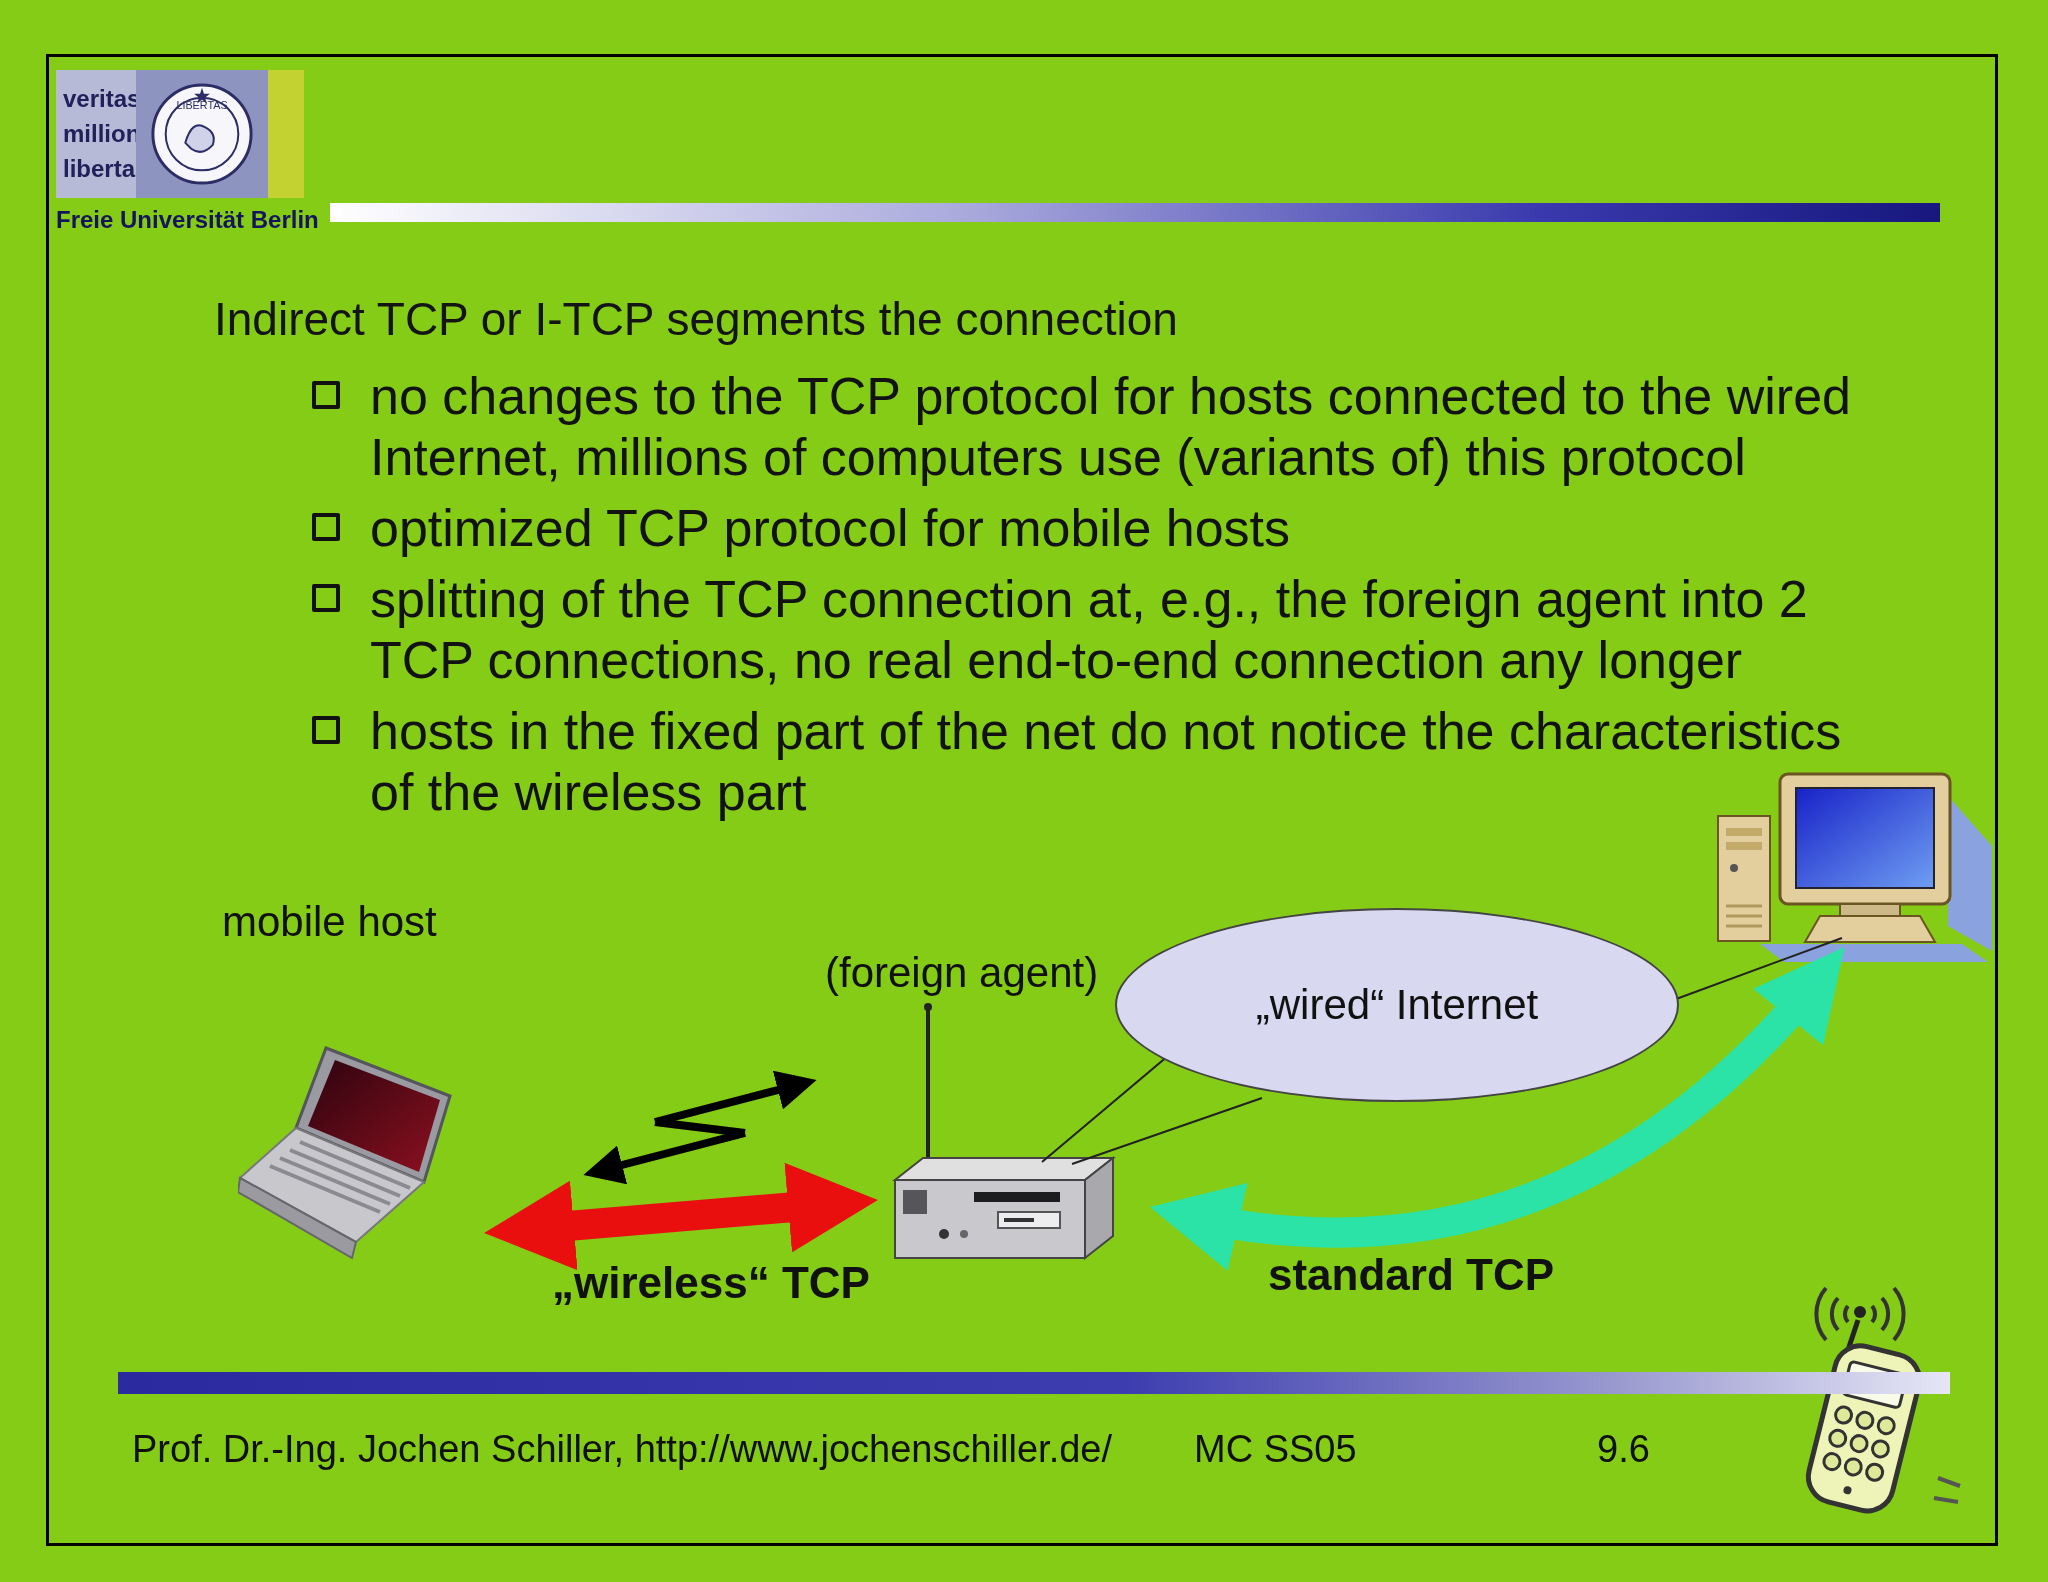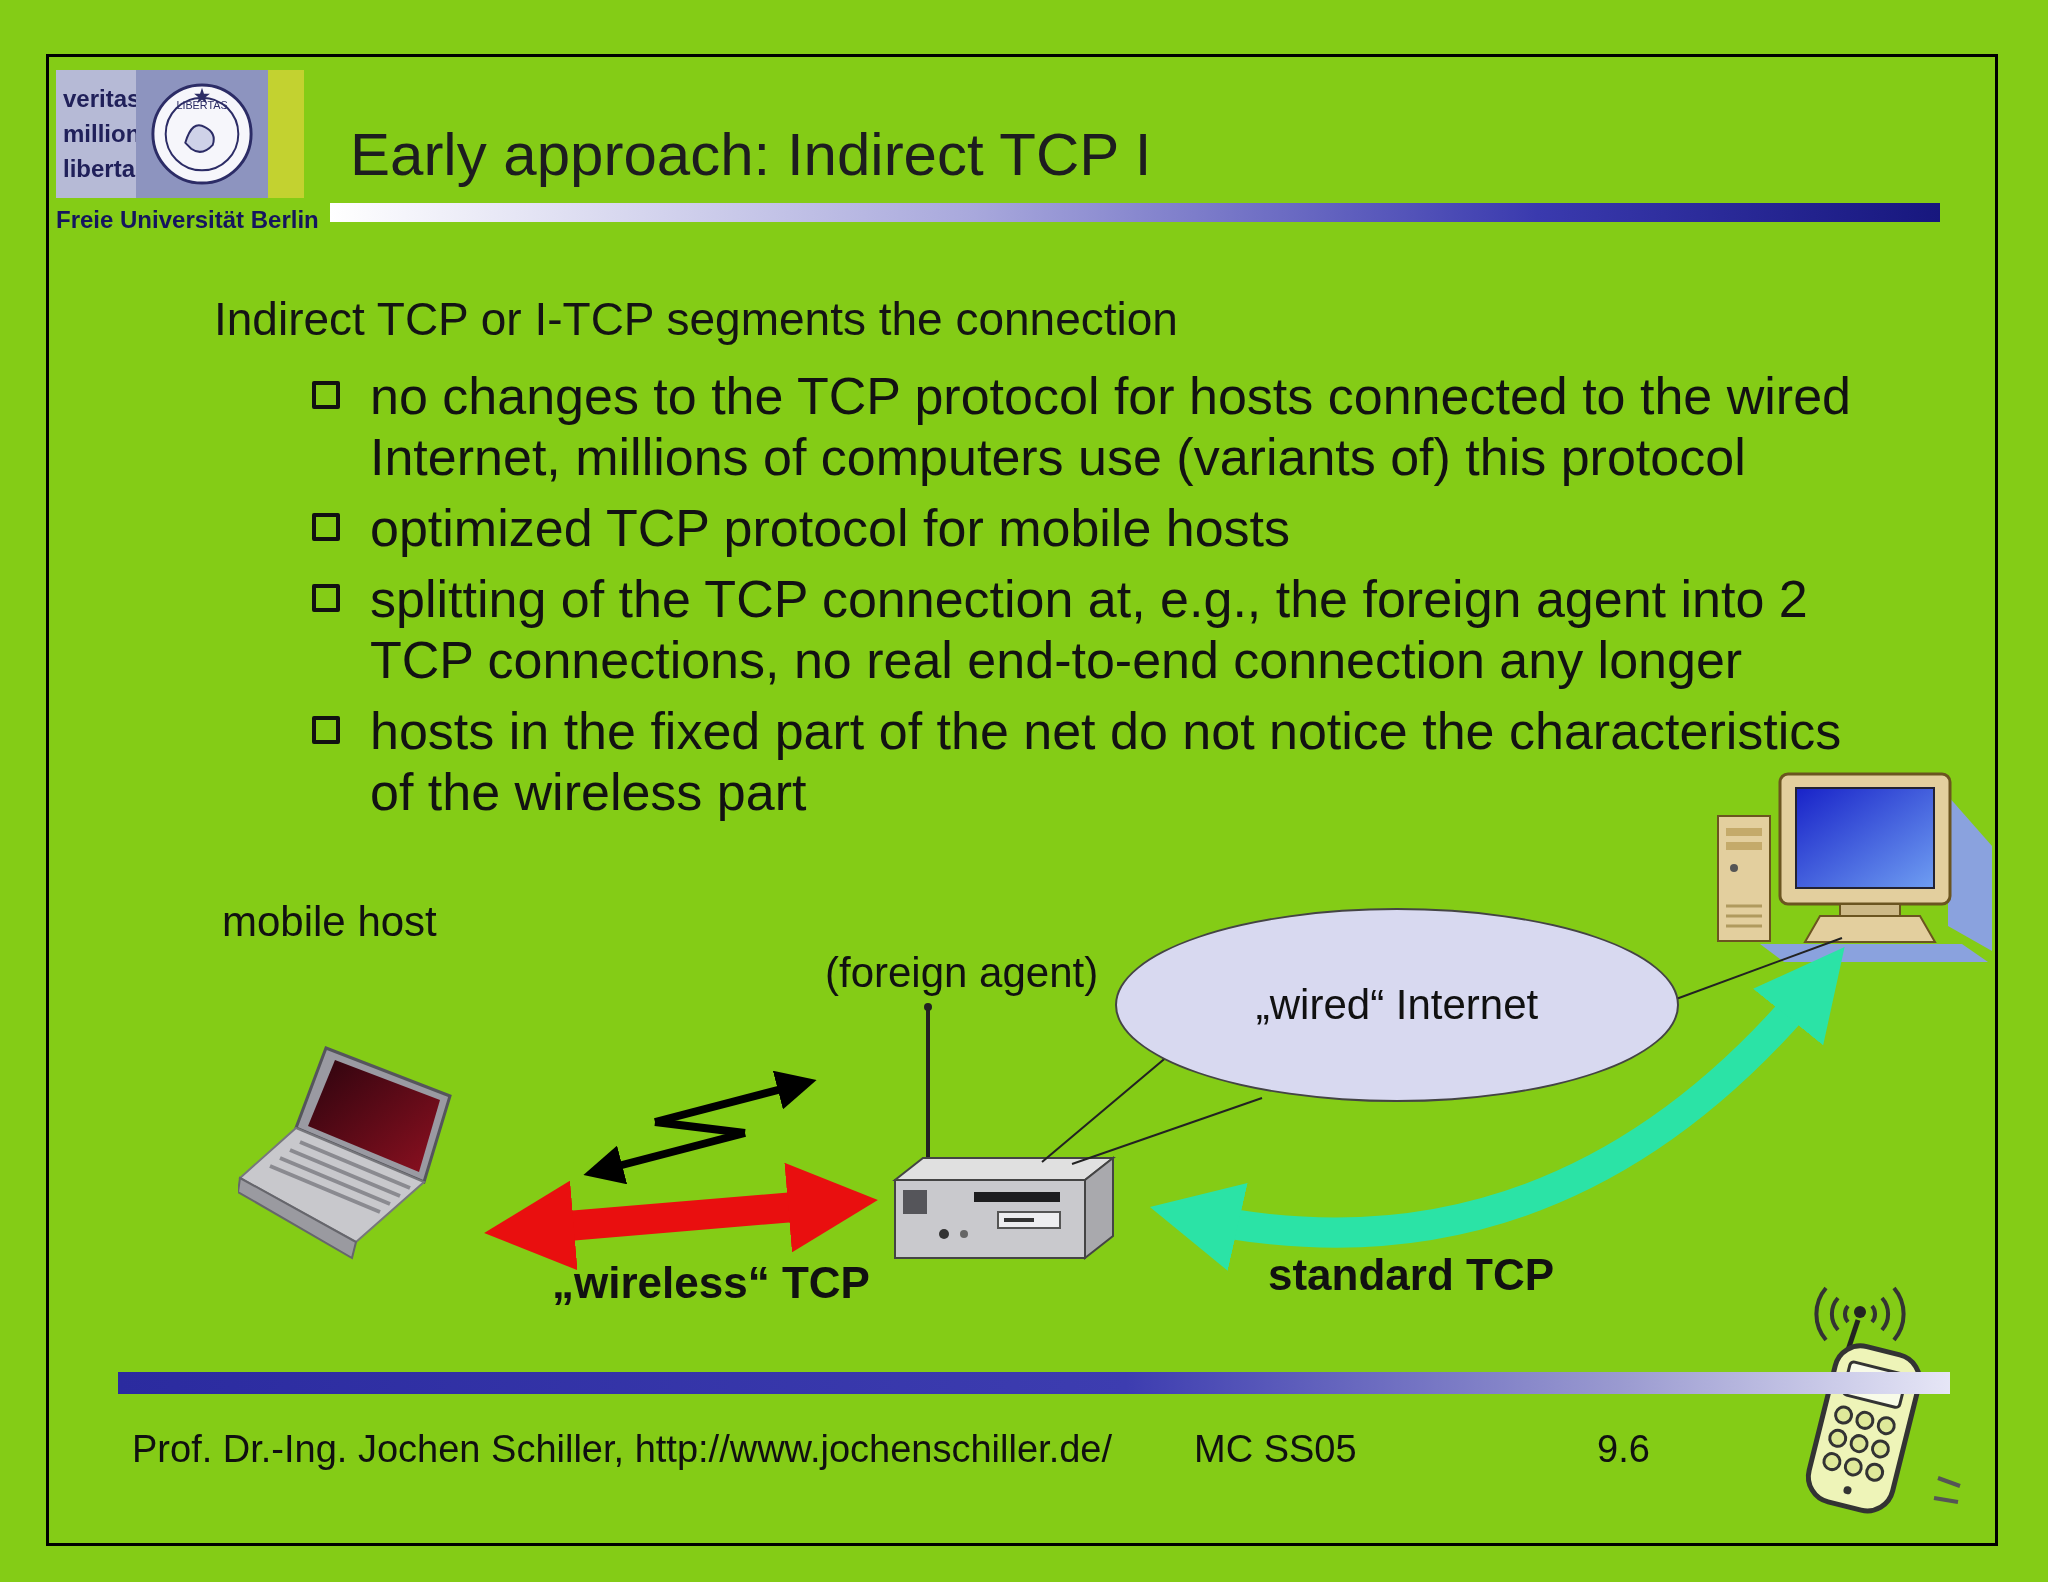--- a/index.html
+++ b/index.html
@@ -62,21 +62,20 @@
           <path d="M38 64 Q45 40 58 48 Q70 54 66 66 Q55 78 44 70 Z" fill="#cfd2e8" stroke="#2c2c66" stroke-width="2"></path>
           <polygon points="55,8 57,14 63,14 58,18 60,24 55,20 50,24 52,18 47,14 53,14" fill="#2c2c66"></polygon>
           <text x="55" y="30" text-anchor="middle" font-size="11" fill="#2c2c66">LIBERTAS</text>
         </svg>
       </div>
       <div class="stripe"></div>
     </div>
     <div class="uni-name">Freie Universität Berlin</div>
   </div>
 
-  <h1 class="title">Early approach: Indirect TCP I</h1>
   <div class="title-bar"></div>
 
   <div class="heading">Indirect TCP or I-TCP segments the connection</div>
 
   <div class="bullets">
     <div class="bullet">
       <span class="glyph"></span>
       <span>no changes to the TCP protocol for hosts connected to the wired Internet, millions of computers use (variants of) this protocol</span>
     </div>
     <div class="bullet">

